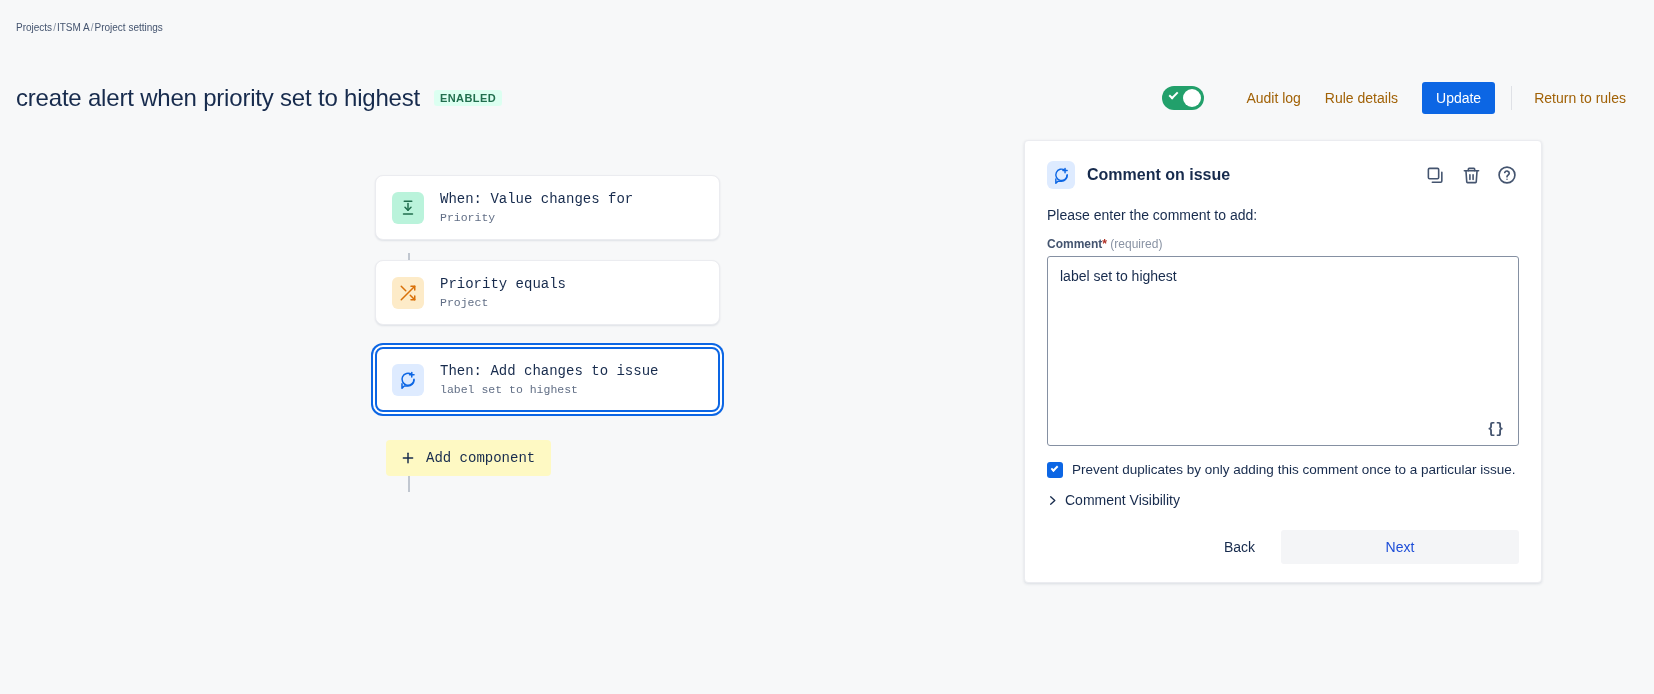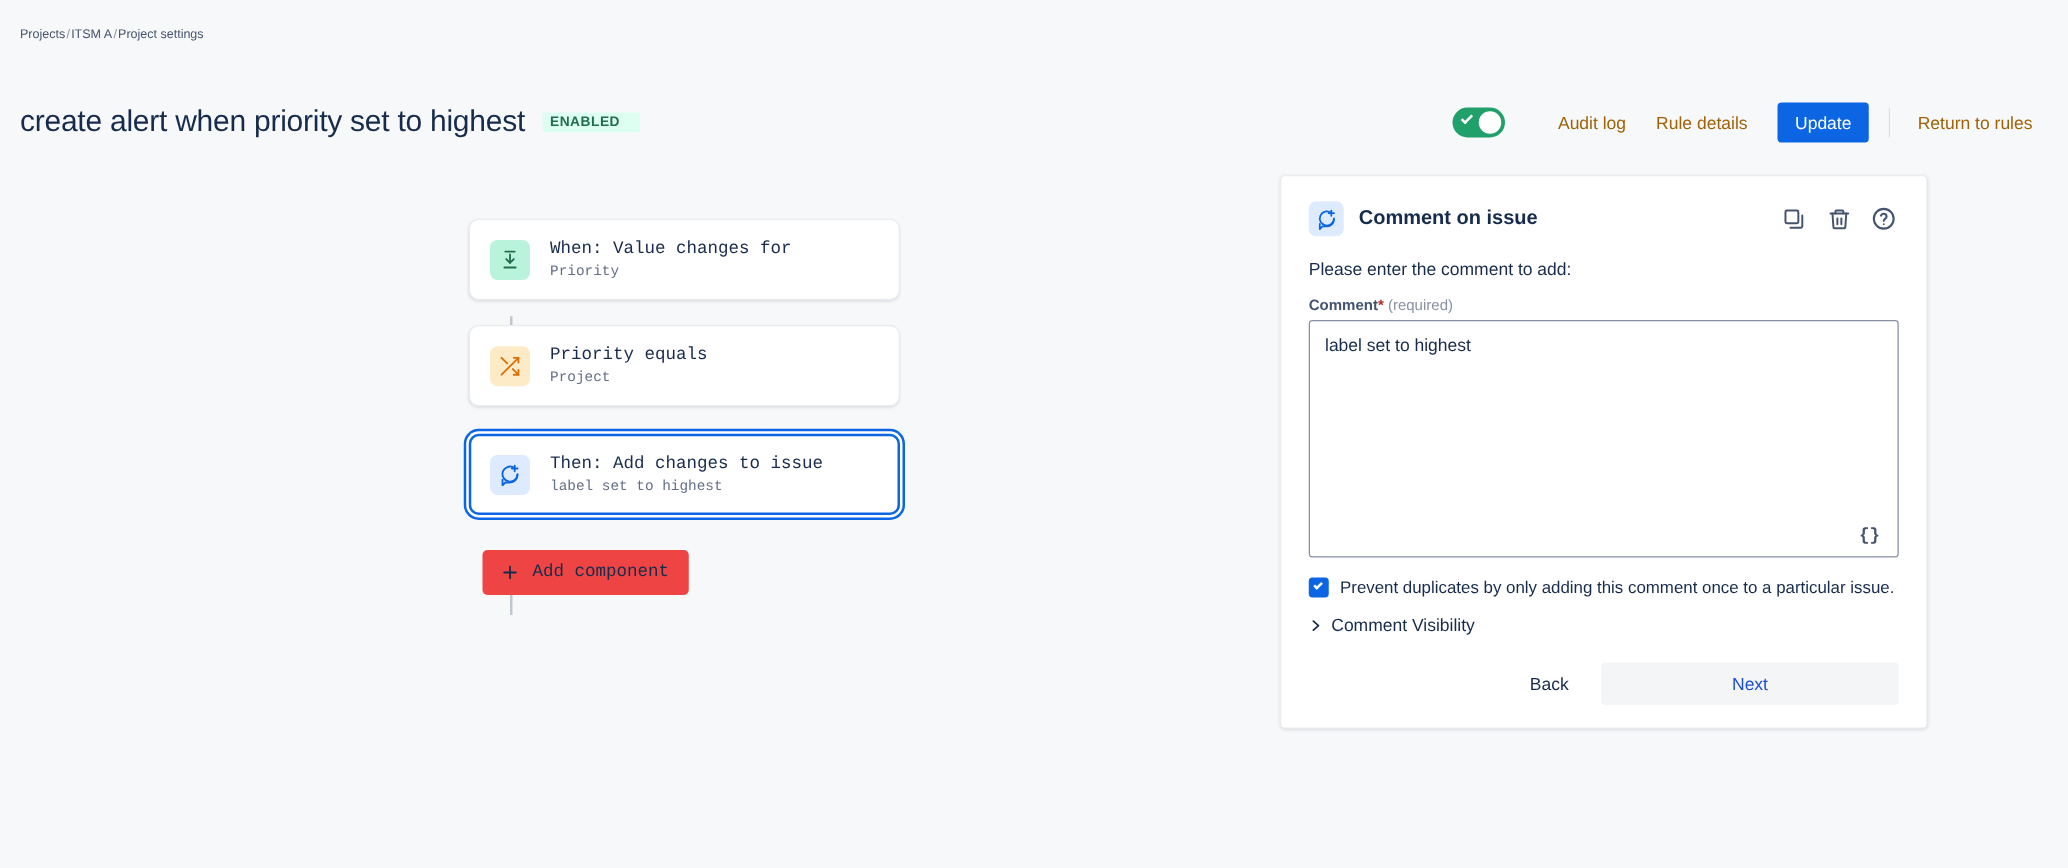--- a/index.html
+++ b/index.html
@@ -45,21 +45,21 @@
     letter-spacing: -0.2px;
     white-space: nowrap;
   }
   .badge-enabled {
     margin-left: 14px;
     background: #dcfff1;
     color: #216e4e;
     font-size: 11px;
     font-weight: 700;
     letter-spacing: 0.4px;
-    padding: 3px 16px 2px 6px;
+    padding: 3px 6px 2px 6px;
     border-radius: 3px;
     line-height: 1;
   }
 
   .title-actions {
     margin-left: auto;
     display: flex;
     align-items: center;
     gap: 0px;
   }
@@ -179,21 +179,21 @@
   }
 
   .add-component {
     position: relative;
     z-index: 2;
     margin-left: 11px;
     margin-top: 28px;
     display: inline-flex;
     align-items: center;
     gap: 10px;
-    background: #ef4444;
+    background: #fef9c3;
     border: none;
     border-radius: 4px;
     padding: 10px 16px 10px 14px;
     font-size: 14px;
     font-weight: 500;
     color: #172b4d;
     font-family: inherit;
     cursor: pointer;
   }
 

